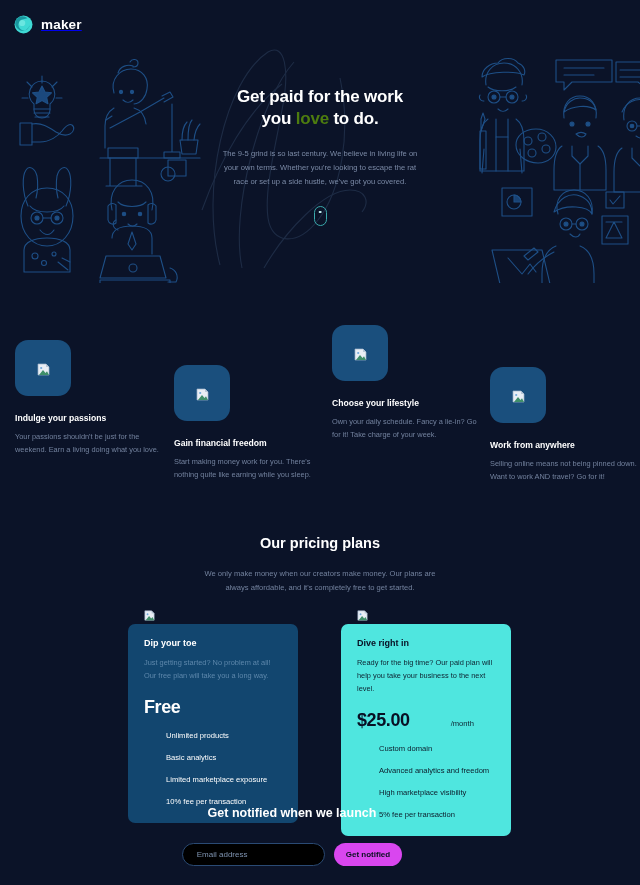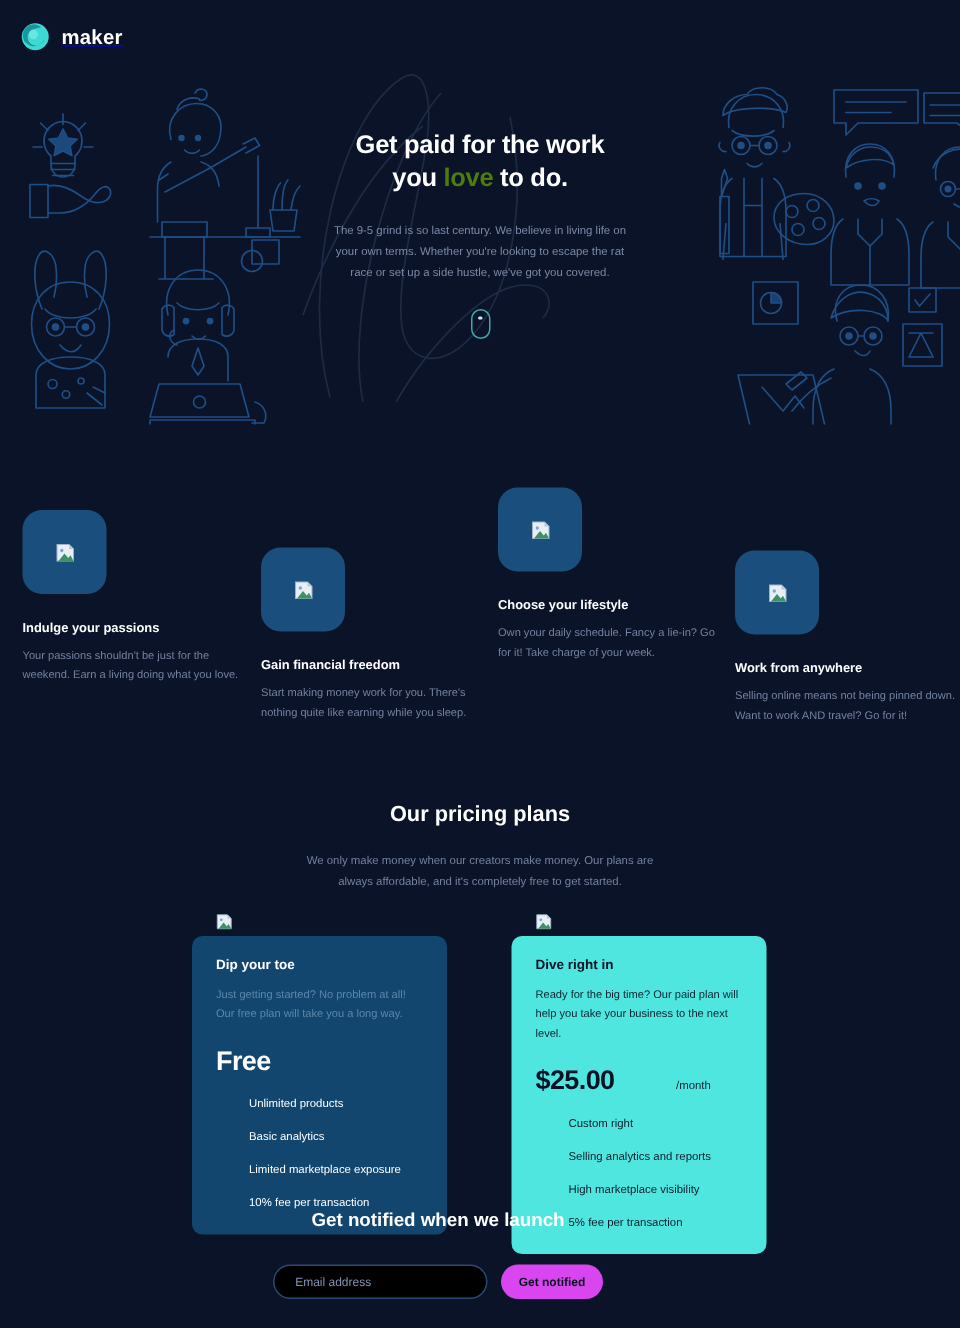--- a/index.html
+++ b/index.html
@@ -608,22 +608,22 @@
           </svg>
         </span>
         <div class="card paid">
           <div class="card-name">Dive right in</div>
           <div class="card-desc">Ready for the big time? Our paid plan will help you take your business to the next level.</div>
           <div class="price-row">
             <span class="price">$25.00</span>
             <span class="price-period">/month</span>
           </div>
           <ul class="feat-list">
-            <li>Custom right</li>
-            <li>Selling analytics and reports</li>
+            <li>Custom domain</li>
+            <li>Advanced analytics and freedom</li>
             <li>High marketplace visibility</li>
             <li>5% fee per transaction</li>
           </ul>
         </div>
       </div>
 
     </div>
   </div>
 
   <div class="newsletter">

